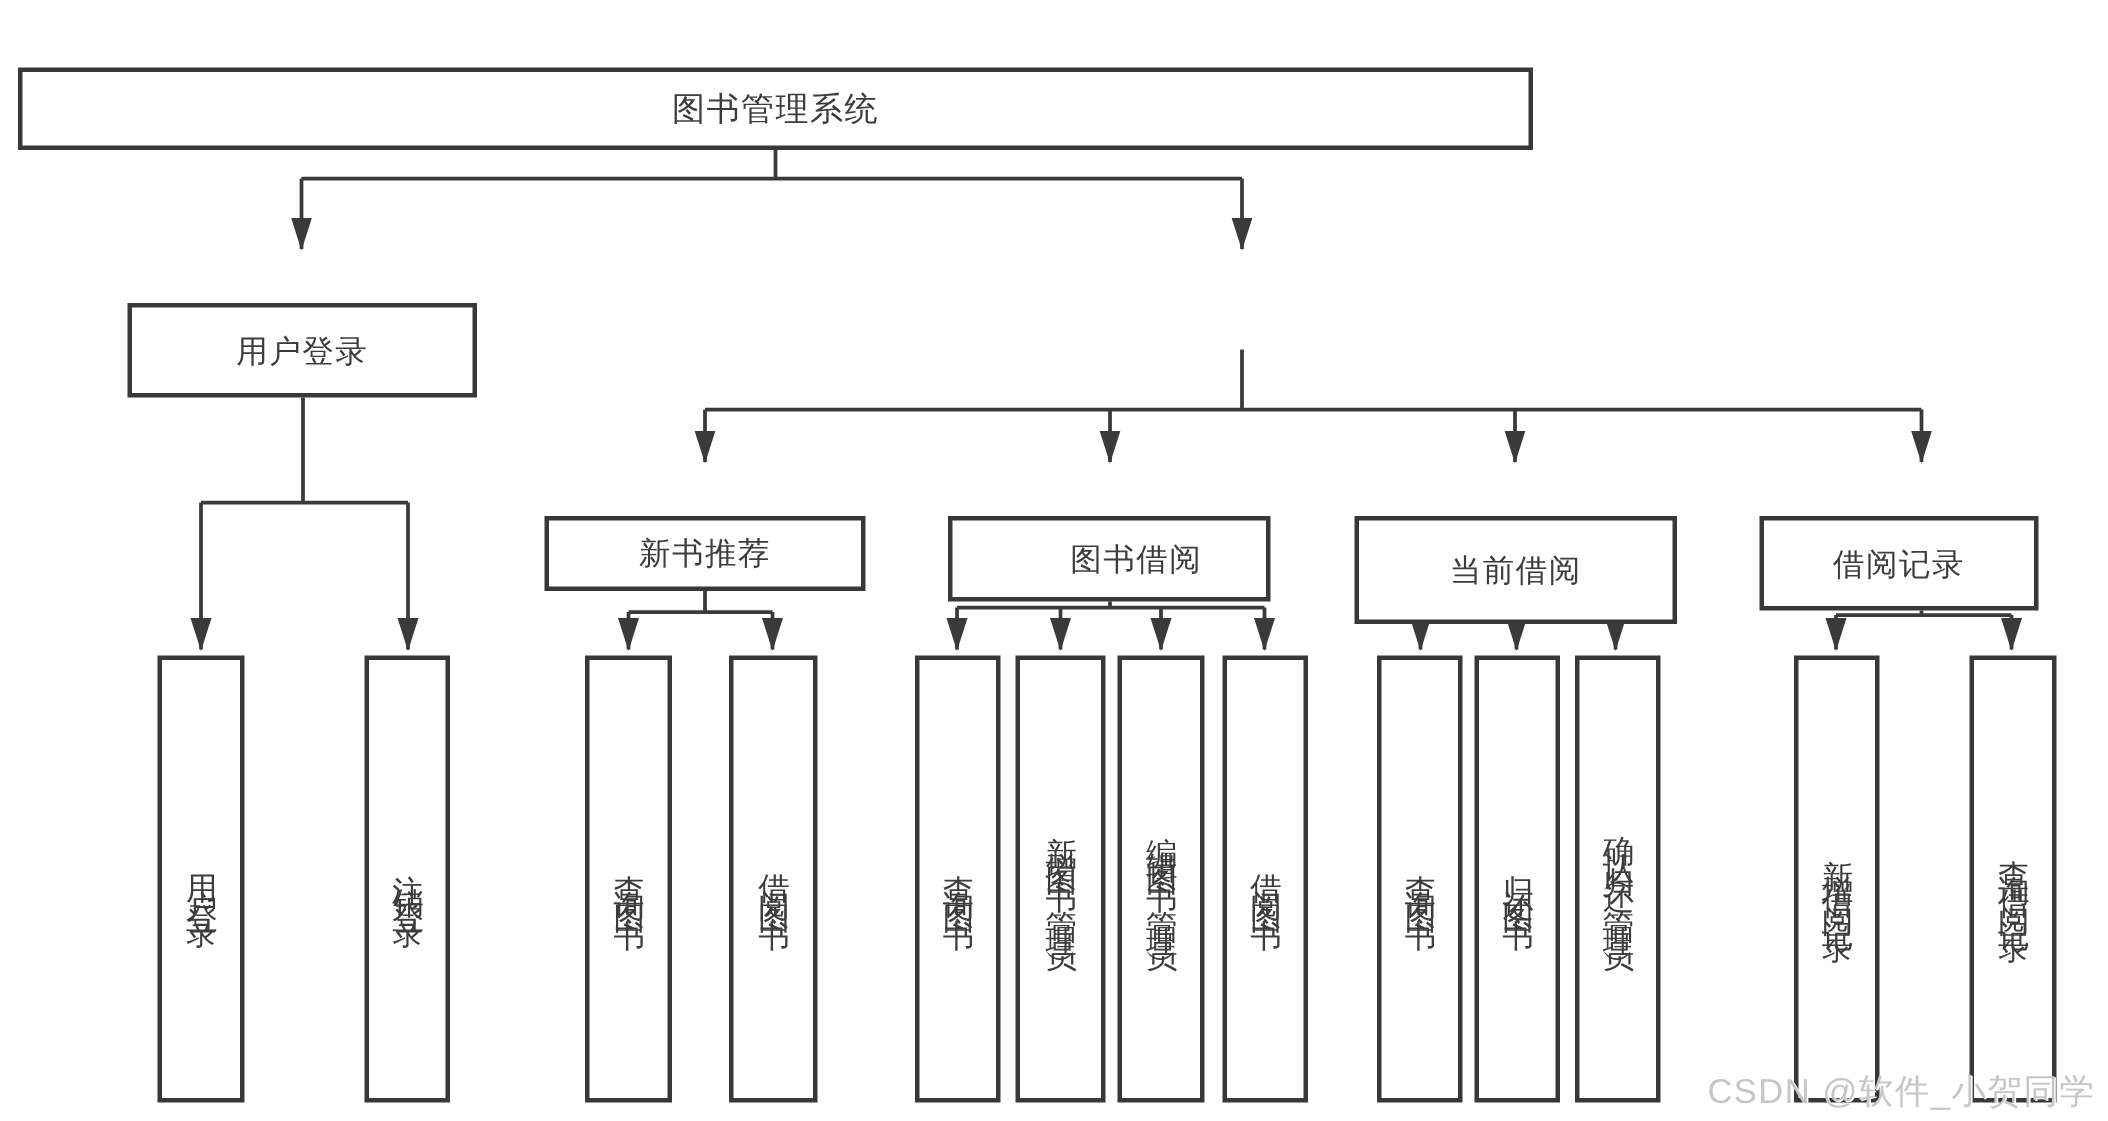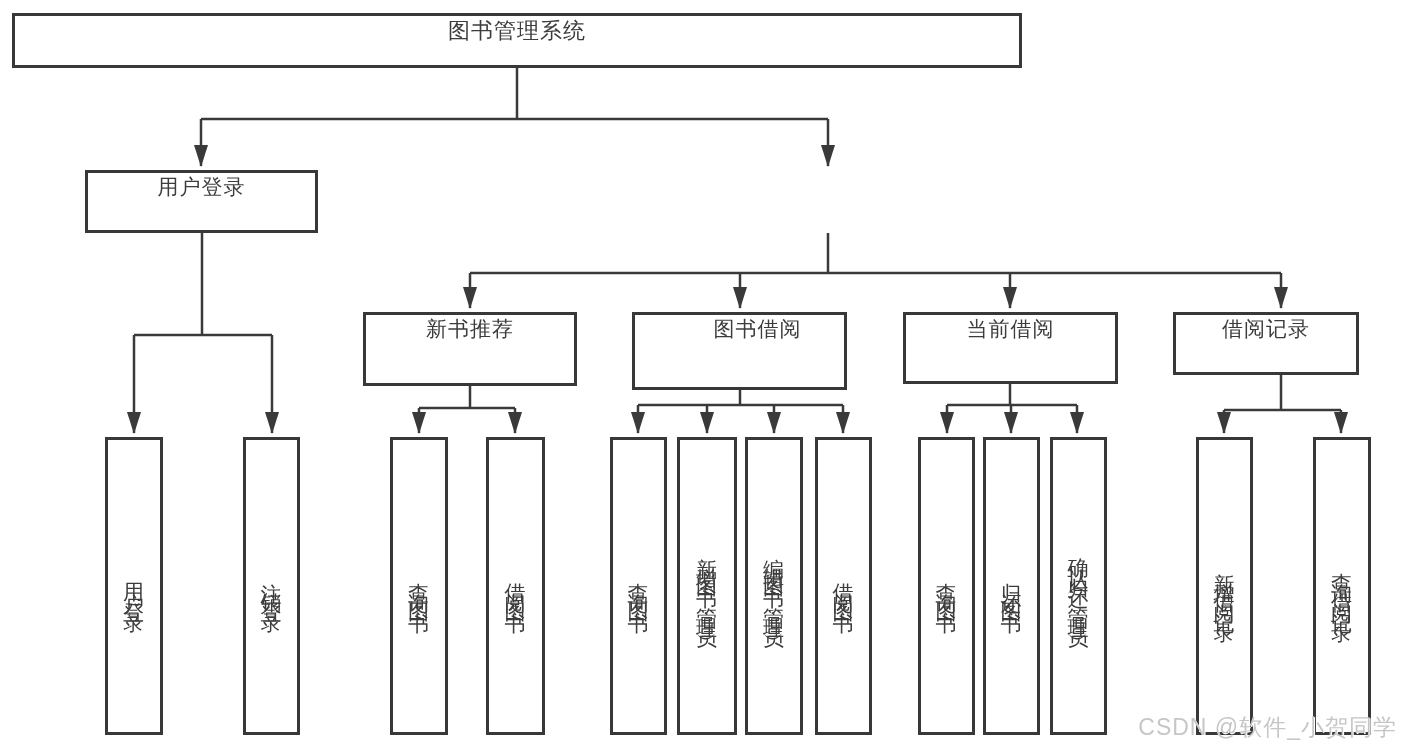--- a/index.html
+++ b/index.html
@@ -10,24 +10,25 @@
     font-family:"Liberation Sans","DejaVu Sans",sans-serif;
     color:#3c3c3c;
     overflow:hidden;
   }
   svg.connectors{position:absolute;left:0;top:0;}
   .box{
     position:absolute;
     box-sizing:border-box;
     border:3px solid #383838;
     background:#ffffff;
-    display:flex;align-items:flex-start;justify-content:center;
+    display:flex;align-items:center;justify-content:center;
     font-size:21px;
     letter-spacing:1px;
     white-space:nowrap;
+    margin-top:32px;
   }
   .vbox{
     position:absolute;
     box-sizing:border-box;
     border:3px solid #383838;
     background:#ffffff;
     top:437px;height:298px;
     display:flex;align-items:center;justify-content:center;
   }
   .vlabel{
@@ -35,22 +36,22 @@
     text-orientation:mixed;
     font-size:21px;
     letter-spacing:10px;
     line-height:1;
     white-space:nowrap;
   }
   
   #n-root          {left:12px;  top:13px;  width:1010px; height:55px; font-size:22px;}
   #n-user-login    {left:85px;  top:170px; width:233px;  height:63px;}
   #n-book-mgmt     {left:712px; top:170px; width:233px;  height:63px;}
-  #n-new-books     {left:363px; top:312px; width:214px;  height:74px;}
-  #n-book-borrow   {left:632px; top:312px; width:215px;  height:78px;padding-left:36px;}
+  #n-new-books     {left:363px; top:312px; width:214px;  height:50px;}
+  #n-book-borrow   {left:632px; top:312px; width:215px;  height:57px;padding-left:36px;}
   #n-current-borrow{left:903px; top:312px; width:215px;  height:72px;}
   #n-borrow-records{left:1173px;top:312px; width:186px;  height:63px;}
   
   #l-ul-login  {left:105px;  width:58px;}
   #l-ul-logout {left:243px;  width:57px;}
   #l-nb-query  {left:390px;  width:58px;}
   #l-nb-borrow {left:486px;  width:59px;}
   #l-bb-query  {left:610px;  width:57px;}
   #l-bb-add    {left:677px;  width:60px;}
   #l-bb-edit   {left:745px;  width:58px;}

